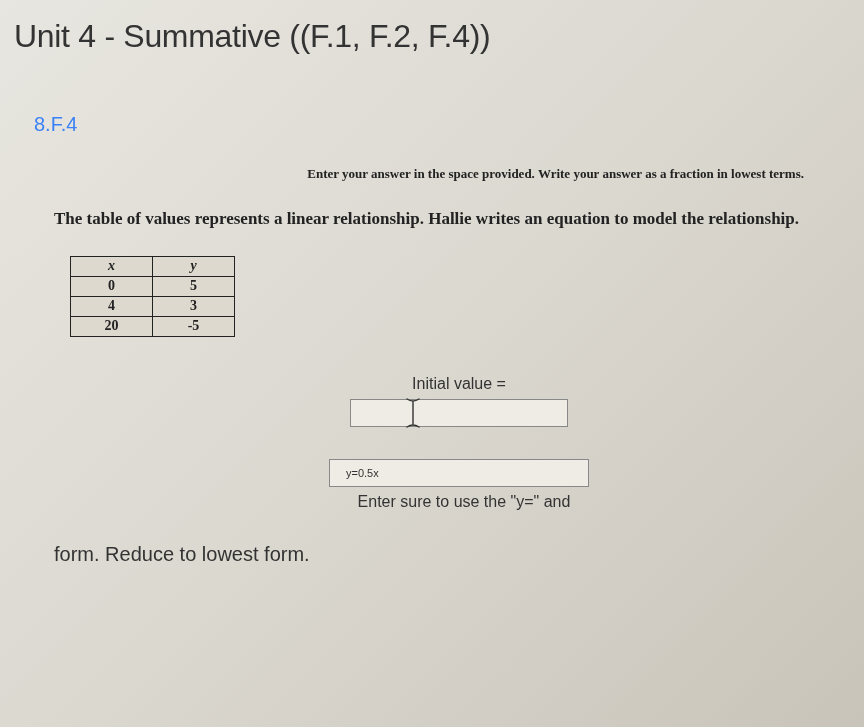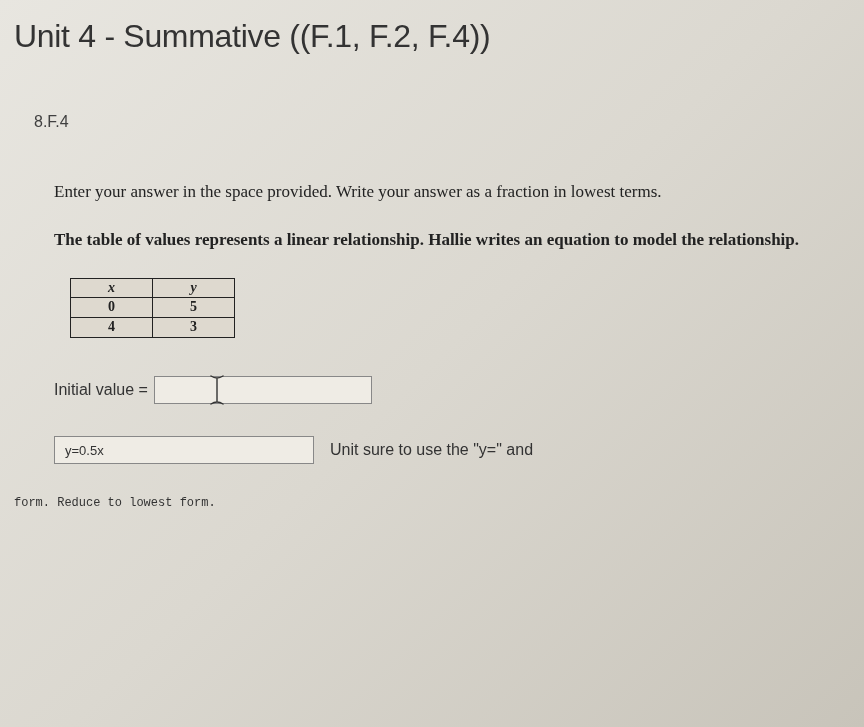--- a/index.html
+++ b/index.html
@@ -14,34 +14,35 @@
     position: relative;
   }
   .page-title {
     font-size: 32px;
     font-weight: 400;
     color: #333;
     margin-bottom: 58px;
     letter-spacing: -0.3px;
   }
   .standard {
-    font-size: 16px;
-    color: #404040;
+    font-size: 20px;
+    color: #3b82f6;
     margin-left: 20px;
-    margin-bottom: 48px;
+    margin-bottom: 28px;
   }
   .instruction {
     font-family: Georgia, 'Times New Roman', serif;
-    font-size: 17px;
-    font-weight: normal;
+    font-size: 13px;
+    font-weight: bold;
     color: #222;
     margin-left: 40px;
     margin-right: 60px;
     line-height: 1.55;
     margin-bottom: 22px;
+    text-align: right;
   }
   .context {
     font-family: Georgia, 'Times New Roman', serif;
     font-size: 17px;
     font-weight: bold;
     color: #222;
     margin-left: 40px;
     margin-right: 60px;
     line-height: 1.55;
     margin-bottom: 24px;
@@ -69,43 +70,44 @@
   }
   .answer-row {
     margin-left: 40px;
     font-size: 16px;
     color: #333;
     margin-bottom: 32px;
     display: flex;
     align-items: center;
     gap: 6px;
     flex-wrap: wrap;
+    flex-direction: column;
   }
   .answer-row .label { white-space: nowrap; }
   .text-input {
     border: 1px solid #888;
     background: #efece5;
     height: 28px;
-    padding: 3px 10px;
-    font-size: 13px;
+    padding: 3px 16px;
+    font-size: 11px;
     font-family: Arial, sans-serif;
     color: #333;
   }
   .input-initial { width: 218px; position: relative; }
   .input-equation { width: 260px; }
   .caret-mark {
     position: absolute;
     left: 54px;
     top: -3px;
     pointer-events: none;
   }
   .form-note {
-    font-size: 12px;
+    margin-left: 40px;
+    font-size: 20px;
     color: #333;
-    font-family: Liberation Mono, monospace;
   }
   .row2-tail { margin-left: 10px; }
 </style>
 </head>
 <body>
 
 <h1 class="page-title">Unit 4 - Summative ((F.1, F.2, F.4))</h1>
 
 <div class="standard">8.F.4</div>
 
@@ -121,32 +123,36 @@
       <th>y</th>
     </tr>
     <tr>
       <td>0</td>
       <td>5</td>
     </tr>
     <tr>
       <td>4</td>
       <td>3</td>
     </tr>
+    <tr>
+      <td>20</td>
+      <td>-5</td>
+    </tr>
   </tbody>
     </table>
 </div>
 
 <div class="answer-row">
   <span class="label">Initial value  =</span>
   <span style="position:relative; display:inline-block;">
     <input type="text" class="text-input input-initial" value="" style="">
     <svg class="caret-mark" width="18" height="34" viewBox="0 0 18 34">
       <path d="M3 3 Q6 5 9 5 Q12 5 15 3 M9 5 L9 29 M3 31 Q6 29 9 29 Q12 29 15 31" stroke="#333" stroke-width="1.4" fill="none" stroke-linecap="round"></path>
     </svg>
   </span>
 </div>
 
 <div class="answer-row">
   <input type="text" class="text-input input-equation" value="y=0.5x" style="">
-  <span class="row2-tail">Unit sure to use the "y=" and</span>
+  <span class="row2-tail">Enter sure to use the "y=" and</span>
 </div>
 
 <div class="form-note">form.  Reduce to lowest form.</div>
 
 </body></html>

